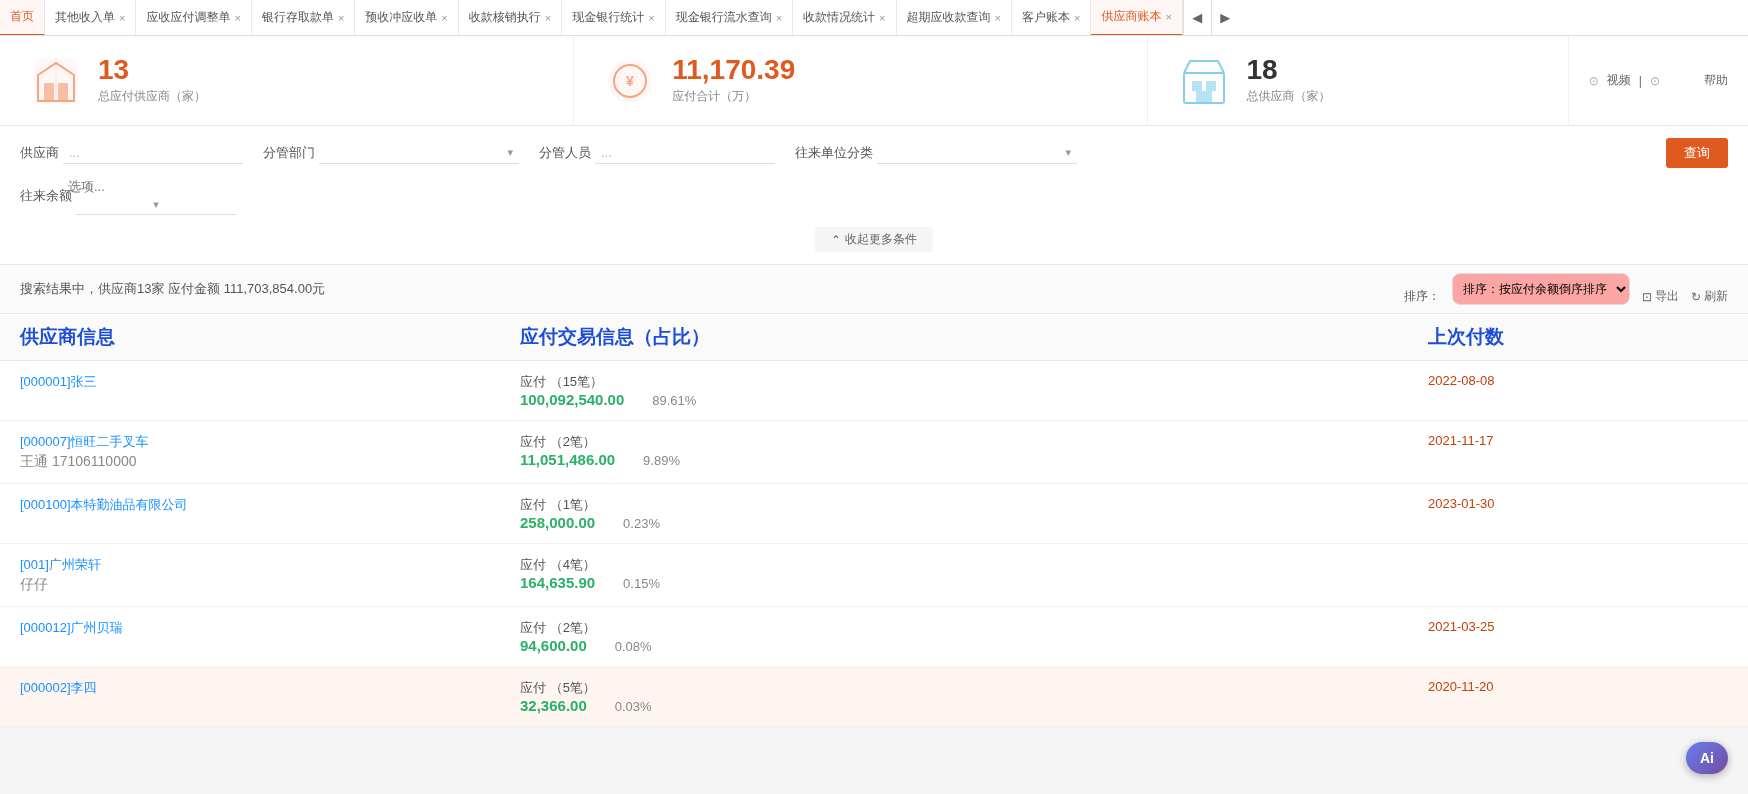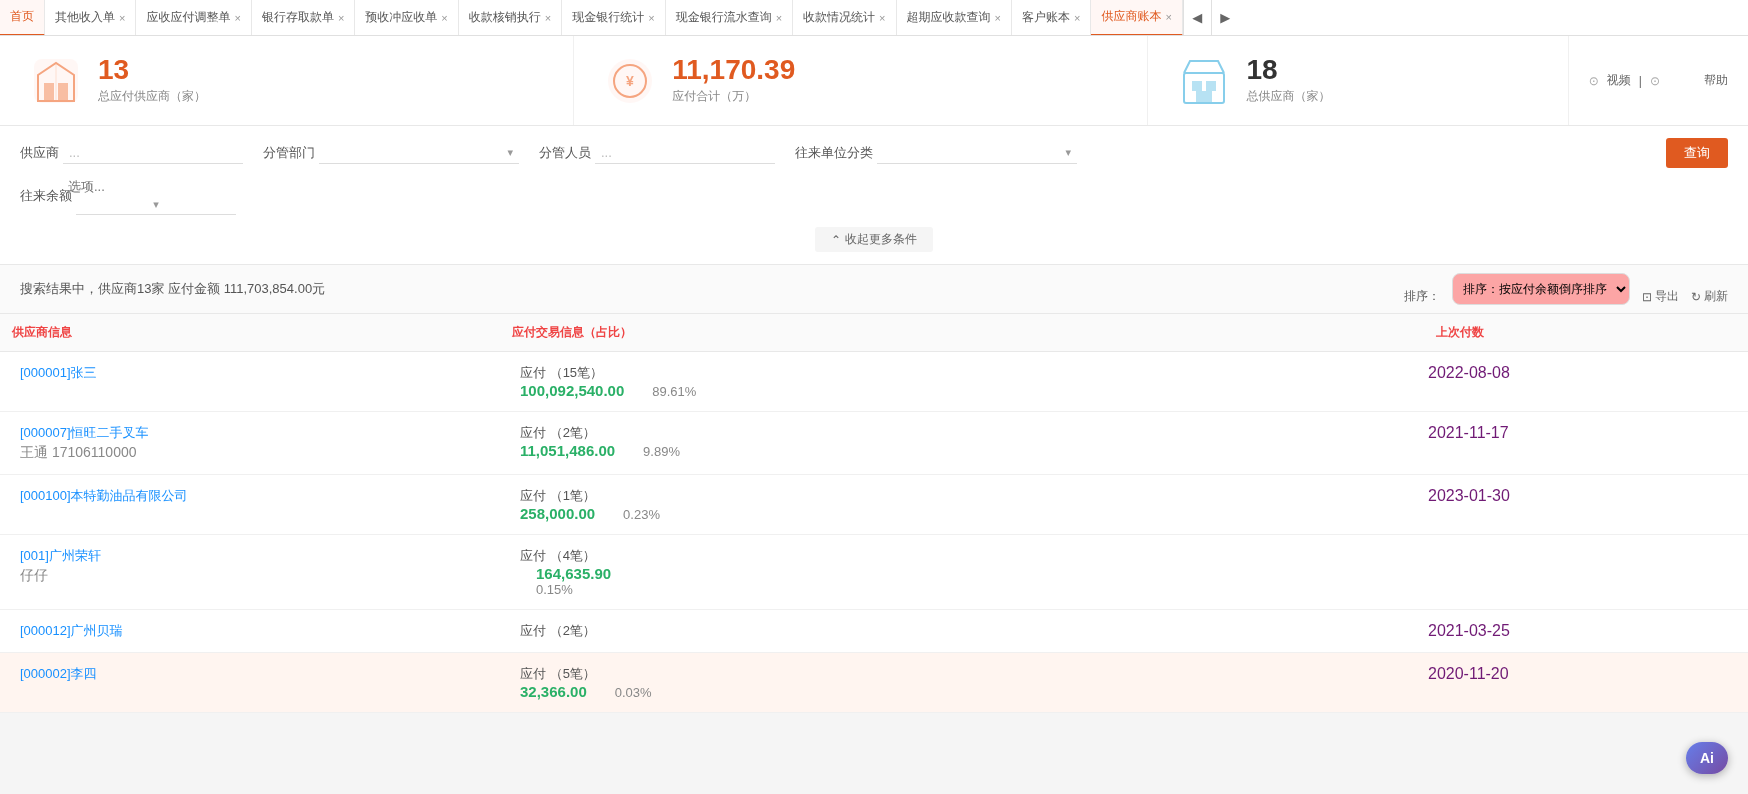--- a/index.html
+++ b/index.html
@@ -184,26 +184,26 @@
     }
 
     
     .table-container {
       background: #fff;
       margin: 0;
     }
     .table-header {
       display: grid;
       grid-template-columns: 500px 1fr 300px;
-      padding: 10px 12px;
+      padding: 10px 20px;
       background: #fafafa;
       border-bottom: 1px solid #e8e8e8;
       font-weight: bold;
-      font-size: 12px;
-      color: #ef4444;
+      font-size: 19px;
+      color: #1d4ed8;
     }
     .table-row {
       display: grid;
       grid-template-columns: 500px 1fr 300px;
       padding: 12px 20px;
       border-bottom: 1px solid #f0f0f0;
       align-items: start;
     }
     .table-row.highlighted { background: #fff5f0; }
     .supplier-link {
@@ -218,21 +218,21 @@
       margin-top: 2px;
     }
     .tx-label { font-size: 13px; color: #555; }
     .tx-amount {
       font-size: 15px;
       font-weight: bold;
       color: #2ab067;
       cursor: pointer;
     }
     .tx-percent { font-size: 13px; color: #888; margin-left: 16px; }
-    .last-pay { font-size: 16px; color: #701a75; }
+    .last-pay { font-size: 13px; color: #c2410c; }
 
     
     .icon-store svg, .icon-coins svg, .icon-shop svg { width: 52px; height: 52px; }
 
     
     ::-webkit-scrollbar { width: 6px; height: 6px; }
     ::-webkit-scrollbar-thumb { background: #ccc; border-radius: 3px; }
     ::-webkit-scrollbar-track { background: #f5f5f5; }
 
     .ai-badge {
@@ -488,36 +488,40 @@
     </div>
   </div>
 
   <div class="table-row">
     <div>
       <div><a class="supplier-link">[001]广州荣轩</a></div>
       <div class="supplier-sub">仔仔</div>
     </div>
     <div>
       <div class="tx-label">应付 <span>（4笔）</span></div>
-      <div style="display:flex; align-items:baseline; flex-direction:column;">
+      <div style="display:flex; align-items:baseline; gap:12px;">
         <span class="tx-amount">164,635.90</span>
         <span class="tx-percent">0.15%</span>
       </div>
     </div>
     <div>
       <span class="last-pay"></span>
     </div>
   </div>
 
   <div class="table-row">
     <div>
       <div><a class="supplier-link">[000012]广州贝瑞</a></div>
     </div>
     <div>
       <div class="tx-label">应付 <span>（2笔）</span></div>
+      <div style="display:flex; align-items:baseline; gap:12px;">
+        <span class="tx-amount">94,600.00</span>
+        <span class="tx-percent">0.08%</span>
+      </div>
     </div>
     <div>
       <span class="last-pay">2021-03-25</span>
     </div>
   </div>
 
   <div class="table-row highlighted">
     <div>
       <div><a class="supplier-link">[000002]李四</a></div>
     </div>

